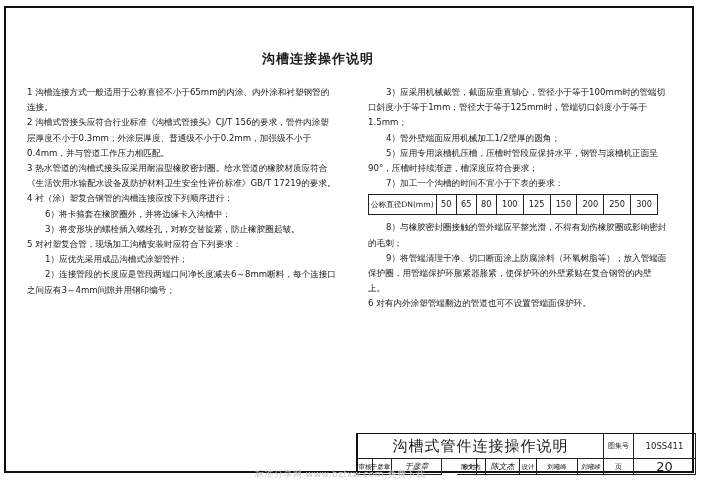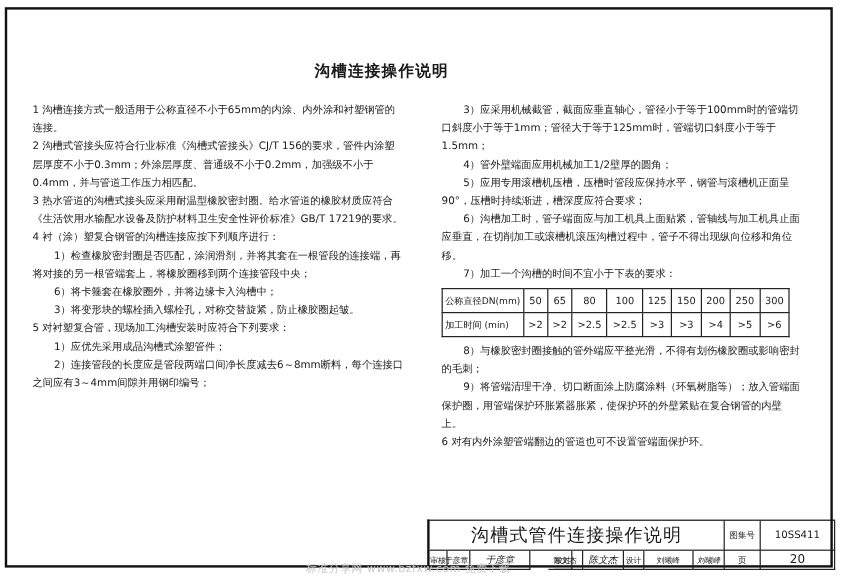--- a/index.html
+++ b/index.html
@@ -54,60 +54,46 @@
 
 <div class="frame"></div>
 
 <div class="page-title">沟槽连接操作说明</div>
 
 <div class="col left">
   <p class="p">1  沟槽连接方式一般适用于公称直径不小于65mm的内涂、内外涂和衬塑钢管的连接。</p>
   <p class="p">2  沟槽式管接头应符合行业标准《沟槽式管接头》CJ/T 156的要求，管件内涂塑层厚度不小于0.3mm；外涂层厚度、普通级不小于0.2mm，加强级不小于0.4mm，并与管道工作压力相匹配。</p>
   <p class="p">3  热水管道的沟槽式接头应采用耐温型橡胶密封圈。给水管道的橡胶材质应符合《生活饮用水输配水设备及防护材料卫生安全性评价标准》GB/T 17219的要求。</p>
   <p class="p">4  衬（涂）塑复合钢管的沟槽连接应按下列顺序进行：</p>
-  <p class="p ind">1）检查橡胶密封圈是否匹配，涂润滑剂，并将其套在一根管段的连接端，再将对接的另一根管端套上，将橡胶圈移到两个连接管段中央；</p>
   <p class="p ind">6）将卡箍套在橡胶圈外，并将边缘卡入沟槽中；</p>
   <p class="p ind">3）将变形块的螺栓插入螺栓孔，对称交替旋紧，防止橡胶圈起皱。</p>
   <p class="p">5  对衬塑复合管，现场加工沟槽安装时应符合下列要求：</p>
   <p class="p ind">1）应优先采用成品沟槽式涂塑管件；</p>
   <p class="p ind">2）连接管段的长度应是管段两端口间净长度减去6～8mm断料，每个连接口之间应有3～4mm间隙并用钢印编号；</p>
 </div>
 
 <div class="col right">
   <p class="p ind">3）应采用机械截管，截面应垂直轴心，管径小于等于100mm时的管端切口斜度小于等于1mm；管径大于等于125mm时，管端切口斜度小于等于1.5mm；</p>
   <p class="p ind">4）管外壁端面应用机械加工1/2壁厚的圆角；</p>
   <p class="p ind">5）应用专用滚槽机压槽，压槽时管段应保持水平，钢管与滚槽机正面呈90°，压槽时持续渐进，槽深度应符合要求；</p>
-  <p class="p ind">6）沟槽加工时，管子端面应与加工机具上面贴紧，管轴线与加工机具止面应垂直，在切削加工或滚槽机滚压沟槽过程中，管子不得出现纵向位移和角位移。</p>
   <p class="p ind">7）加工一个沟槽的时间不宜小于下表的要求：</p>
 
   <table class="spec-table">
     <tbody>
         <tr>
       <td class="hdr">公称直径DN(mm)</td>
       <td>50</td>
       <td>65</td>
       <td>80</td>
       <td>100</td>
       <td>125</td>
       <td>150</td>
       <td>200</td>
       <td>250</td>
       <td>300</td>
-    </tr>
-    <tr>
-      <td class="hdr">加工时间 (min)</td>
-      <td>&gt;2</td>
-      <td>&gt;2</td>
-      <td>&gt;2.5</td>
-      <td>&gt;2.5</td>
-      <td>&gt;3</td>
-      <td>&gt;3</td>
-      <td>&gt;4</td>
-      <td>&gt;5</td>
-      <td>&gt;6</td>
     </tr>
   </tbody>
     </table>
 
   <p class="p ind">8）与橡胶密封圈接触的管外端应平整光滑，不得有划伤橡胶圈或影响密封的毛刺；</p>
   <p class="p ind">9）将管端清理干净、切口断面涂上防腐涂料（环氧树脂等）；放入管端面保护圈，用管端保护环胀紧器胀紧，使保护环的外壁紧贴在复合钢管的内壁上。</p>
   <p class="p">6  对有内外涂塑管端翻边的管道也可不设置管端面保护环。</p>
 </div>
 
 <div class="title-block">
@@ -118,16 +104,16 @@
   <div class="tb-cell" style="left:0;top:25px;width:15px;height:16px;line-height:16px;font-size:6.5px;">审核</div>
   <div class="tb-cell" style="left:12px;top:25px;width:22px;height:16px;line-height:16px;font-size:6.5px;">于彦章</div>
   <div class="tb-cell sig" style="left:34px;top:25px;width:50px;height:16px;line-height:16px;">于彦章</div>
   <div class="tb-cell" style="left:84px;top:25px;width:15px;height:16px;line-height:16px;font-size:6.5px;margin-left:20px;">校对</div>
   <div class="tb-cell" style="left:99px;top:25px;width:29px;height:16px;line-height:16px;font-size:6.5px;">陈文杰</div>
   <div class="tb-cell sig" style="left:128px;top:25px;width:34px;height:16px;line-height:16px;">陈文杰</div>
   <div class="tb-cell" style="left:162px;top:25px;width:17px;height:16px;line-height:16px;font-size:6.5px;">设计</div>
   <div class="tb-cell" style="left:179px;top:25px;width:41px;height:16px;line-height:16px;font-size:6.5px;">刘曦峰</div>
   <div class="tb-cell sig" style="left:220px;top:25px;width:26px;height:16px;line-height:16px;font-size:6.5px;">刘曦峰</div>
   <div class="tb-cell" style="left:246px;top:25px;width:30px;height:16px;line-height:16px;">页</div>
-  <div class="tb-cell" style="left:276px;top:25px;width:62px;height:16px;line-height:16px;font-size:10px;text-align:center;">20</div>
+  <div class="tb-cell" style="left:276px;top:25px;width:62px;height:16px;line-height:16px;font-size:13px;text-align:center;">20</div>
 </div>
 
 <div class="watermark">标准分享网 www.bzfxw.com 免费下载</div>
 
 </body></html>

